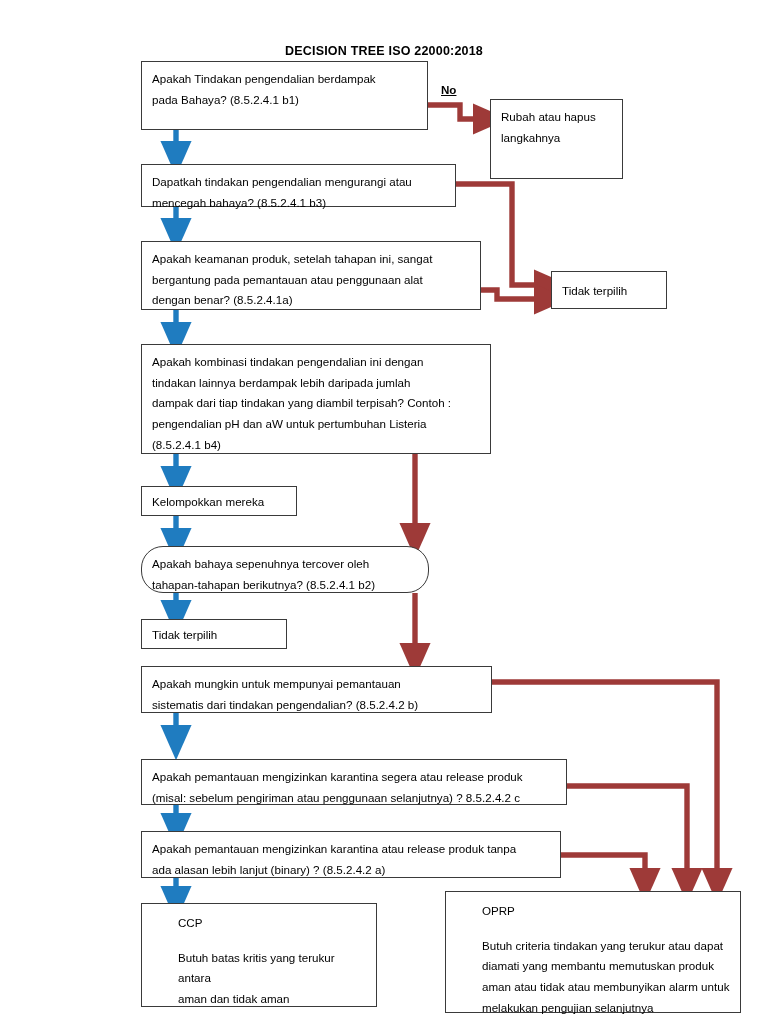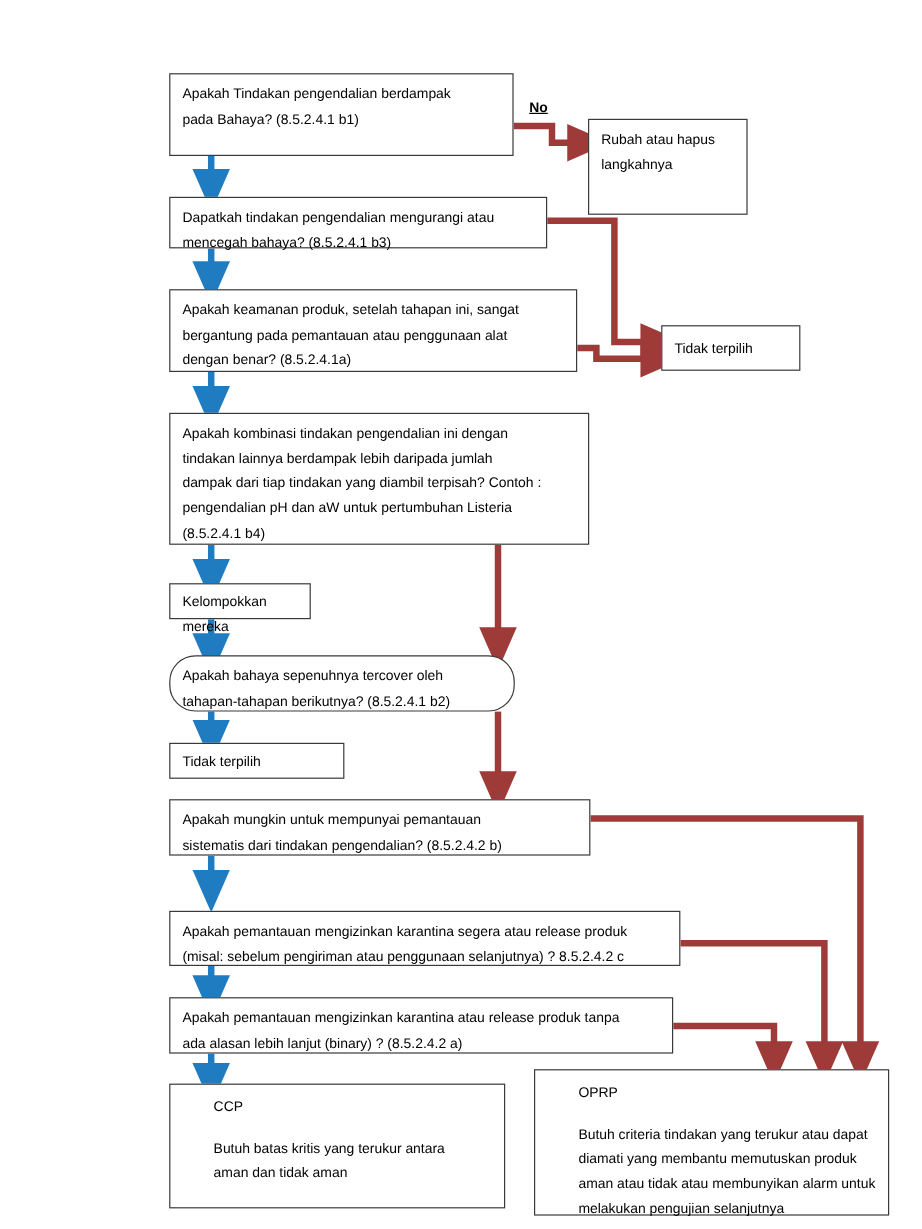--- a/index.html
+++ b/index.html
@@ -67,20 +67,21 @@
     color: #000000;
     z-index: 4;
     text-decoration: underline;
   }
 </style>
 </head>
 <body>
 
 <div id="page">
 
+  <div id="diagram-title">DECISION TREE ISO 22000:2018</div>
 
   <svg class="svg-layer" viewBox="0 0 768 1024" width="768" height="1024">
     <defs>
       <marker id="arrow-blue" markerWidth="7" markerHeight="7" refX="3.2" refY="3.2" orient="auto" markerUnits="strokeWidth">
         <path d="M0,0.3 L6.6,3.2 L0,6.1 z" fill="#1F7CC0"></path>
       </marker>
       <marker id="arrow-red" markerWidth="7" markerHeight="7" refX="3.2" refY="3.2" orient="auto" markerUnits="strokeWidth">
         <path d="M0,0.3 L6.6,3.2 L0,6.1 z" fill="#9E3A38"></path>
       </marker>
     </defs>
@@ -137,21 +138,21 @@
   </div>
 
   <div class="node" style="left:141px; top:344px; width:350px; height:110px;">
     <p>Apakah kombinasi tindakan pengendalian ini dengan</p>
     <p>tindakan lainnya berdampak lebih daripada jumlah</p>
     <p>dampak dari tiap tindakan yang diambil terpisah? Contoh :</p>
     <p>pengendalian pH dan aW untuk pertumbuhan Listeria</p>
     <p>(8.5.2.4.1 b4)</p>
   </div>
 
-  <div class="node" style="left:141px; top:486px; width:118px; height:30px; padding-top:5px;">
+  <div class="node" style="left:141px; top:486px; width:156px; height:30px; padding-top:5px;">
     <p>Kelompokkan mereka</p>
   </div>
 
   <div class="node" style="left:141px; top:546px; width:288px; height:47px;border-radius:22px;">
     <p>Apakah bahaya sepenuhnya tercover oleh</p>
     <p>tahapan-tahapan berikutnya? (8.5.2.4.1 b2)</p>
   </div>
 
   <div class="node" style="left:141px; top:619px; width:146px; height:30px; padding-top:5px;">
     <p>Tidak terpilih</p>
@@ -165,21 +166,21 @@
   <div class="node" style="left:141px; top:759px; width:426px; height:46px;">
     <p>Apakah pemantauan mengizinkan karantina segera atau release produk</p>
     <p>(misal: sebelum pengiriman atau penggunaan selanjutnya) ? 8.5.2.4.2 c</p>
   </div>
 
   <div class="node" style="left:141px; top:831px; width:420px; height:47px;">
     <p>Apakah pemantauan mengizinkan karantina atau release produk tanpa</p>
     <p>ada alasan lebih lanjut (binary) ? (8.5.2.4.2 a)</p>
   </div>
 
-  <div class="node pad-tall" style="left:141px; top:903px; width:280px; height:104px;">
+  <div class="node pad-tall" style="left:141px; top:903px; width:236px; height:104px;">
     <p>CCP</p>
     <span class="spacer"></span>
     <p>Butuh batas kritis yang terukur antara</p>
     <p>aman dan tidak aman</p>
   </div>
 
   <div class="node pad-tall" style="left:445px; top:891px; width:296px; height:122px;">
     <p>OPRP</p>
     <span class="spacer"></span>
     <p>Butuh criteria tindakan yang terukur atau dapat</p>

